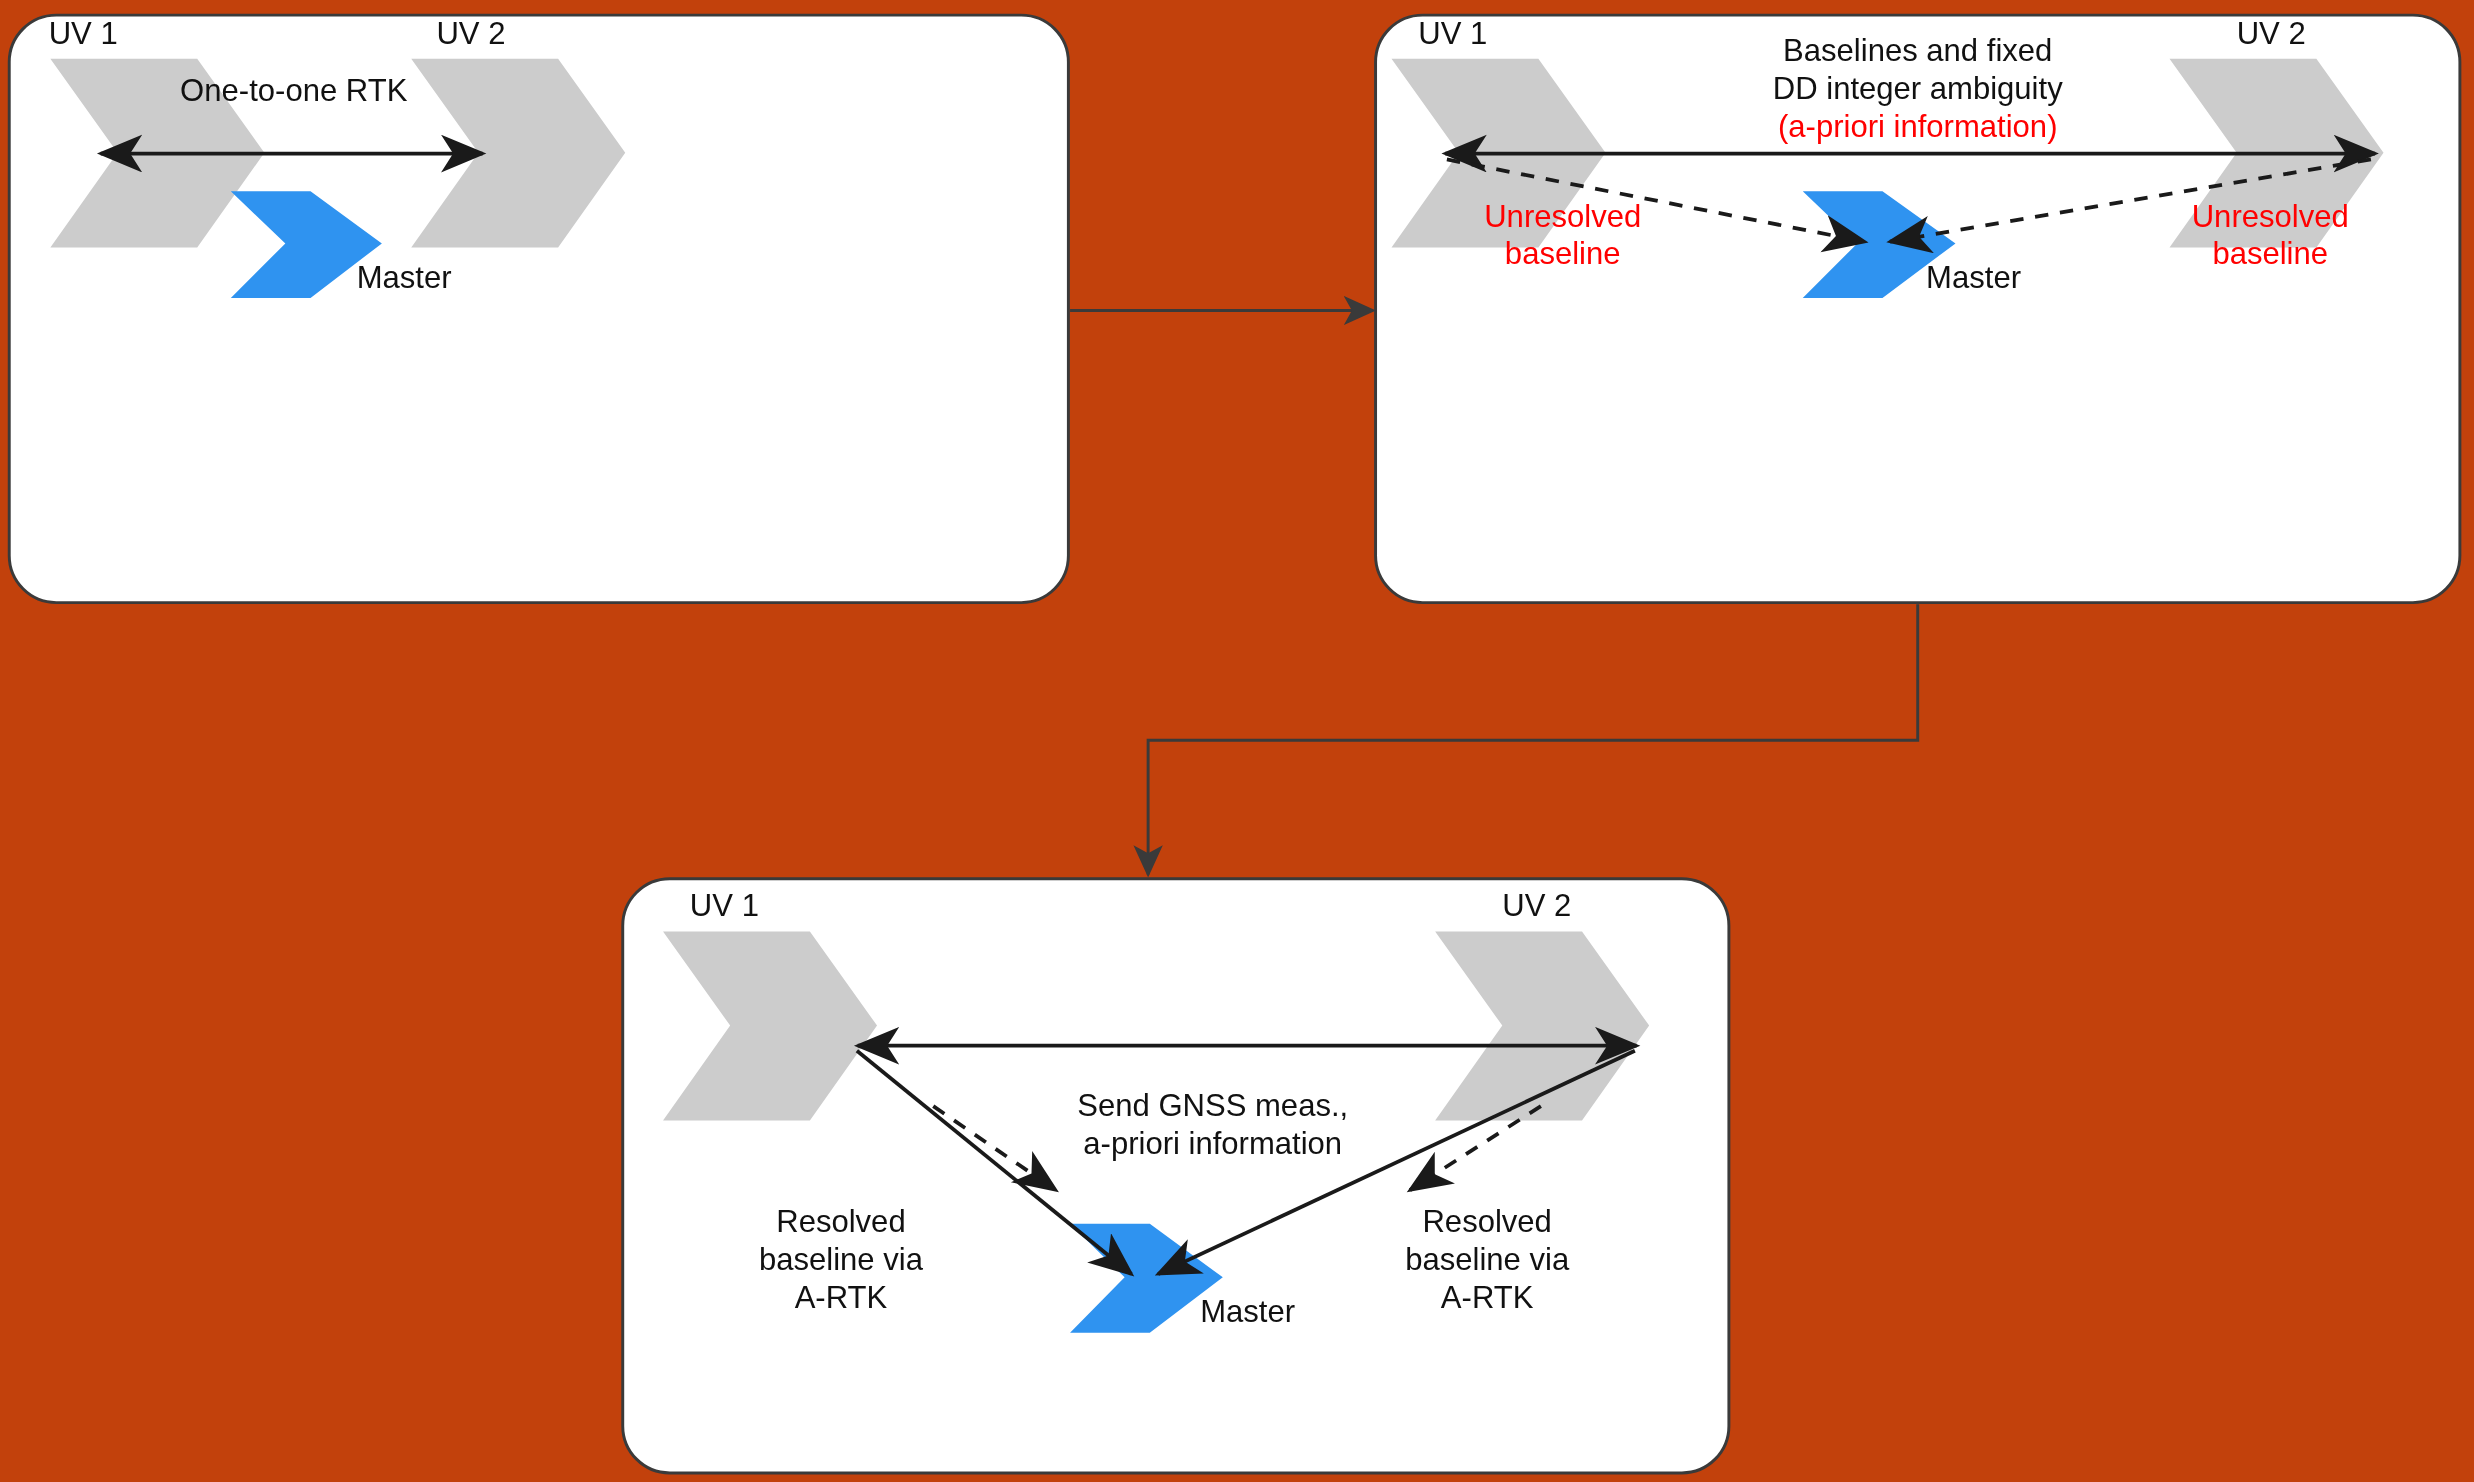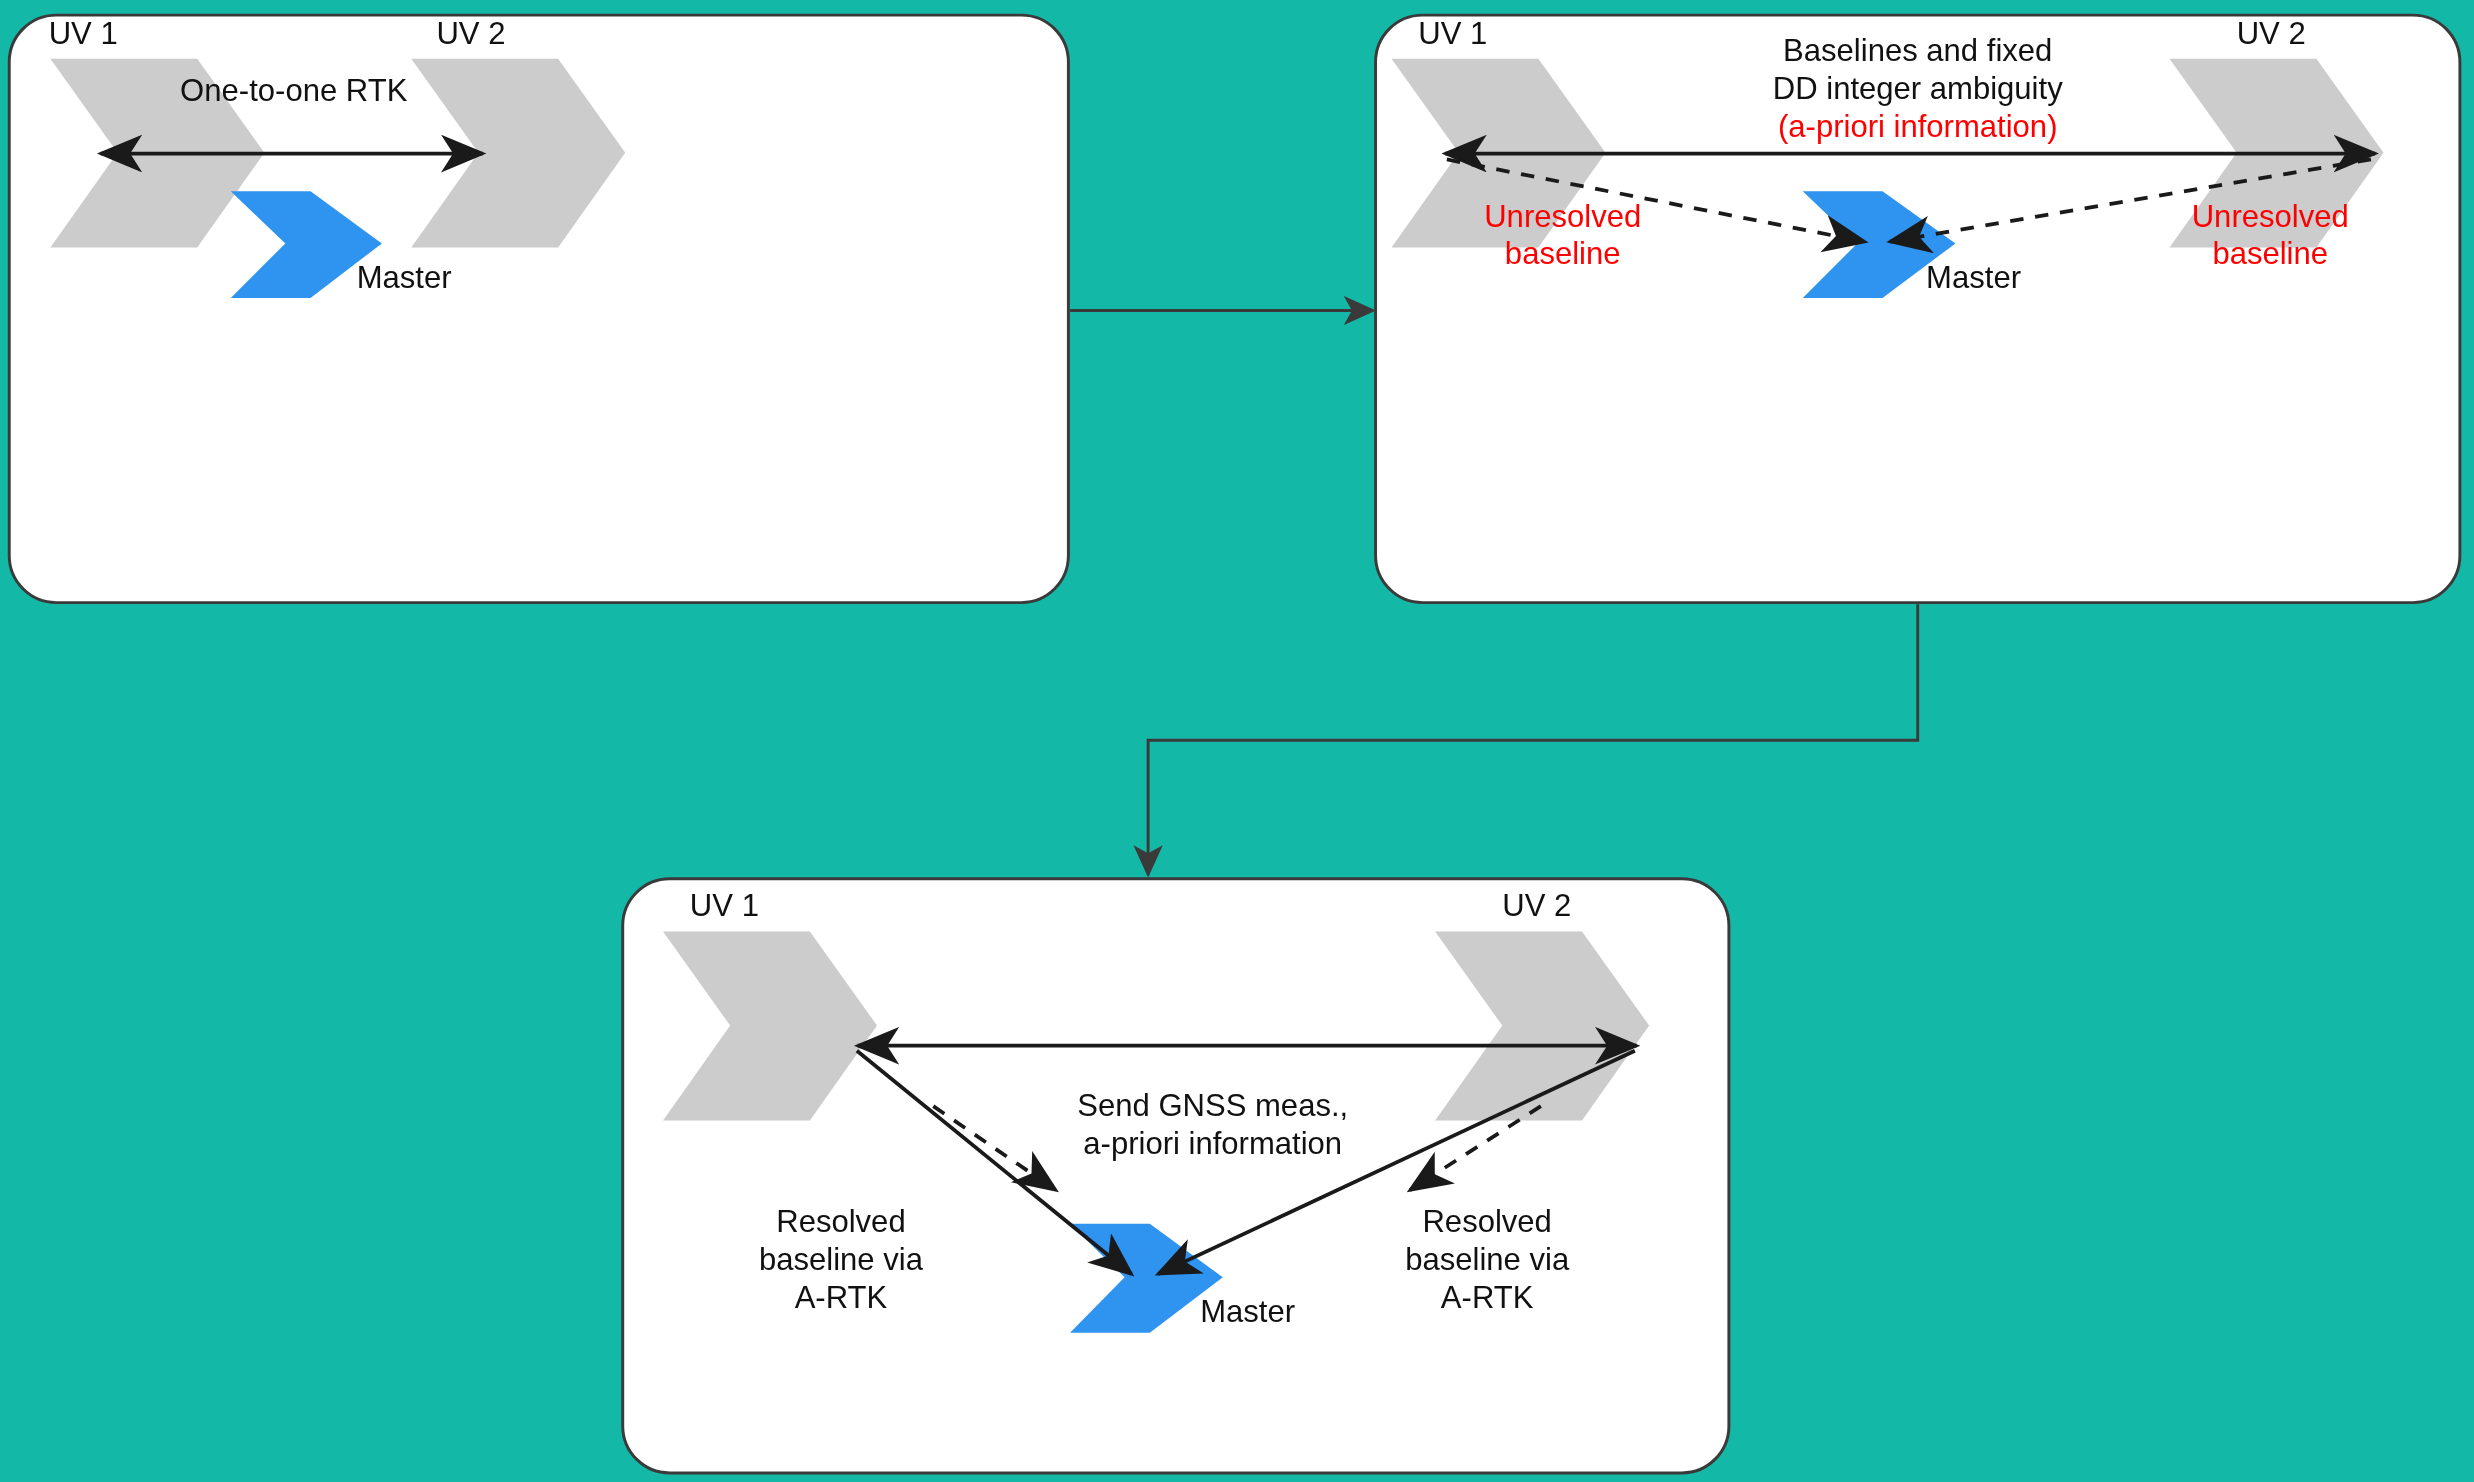--- a/index.html
+++ b/index.html
@@ -8,21 +8,21 @@
     padding: 0;
     background: #ffffff;
   }
   body {
     font-family: "Liberation Sans", sans-serif;
   }
   #stage {
     position: relative;
     width: 2475px;
     height: 1483px;
-    background: #14b8a6;
+    background: #c2410c;
     overflow: hidden;
   }
   #diagram {
     position: absolute;
     left: 0;
     top: 0;
     width: 2475px;
     height: 1483px;
   }
   .panel-box {

